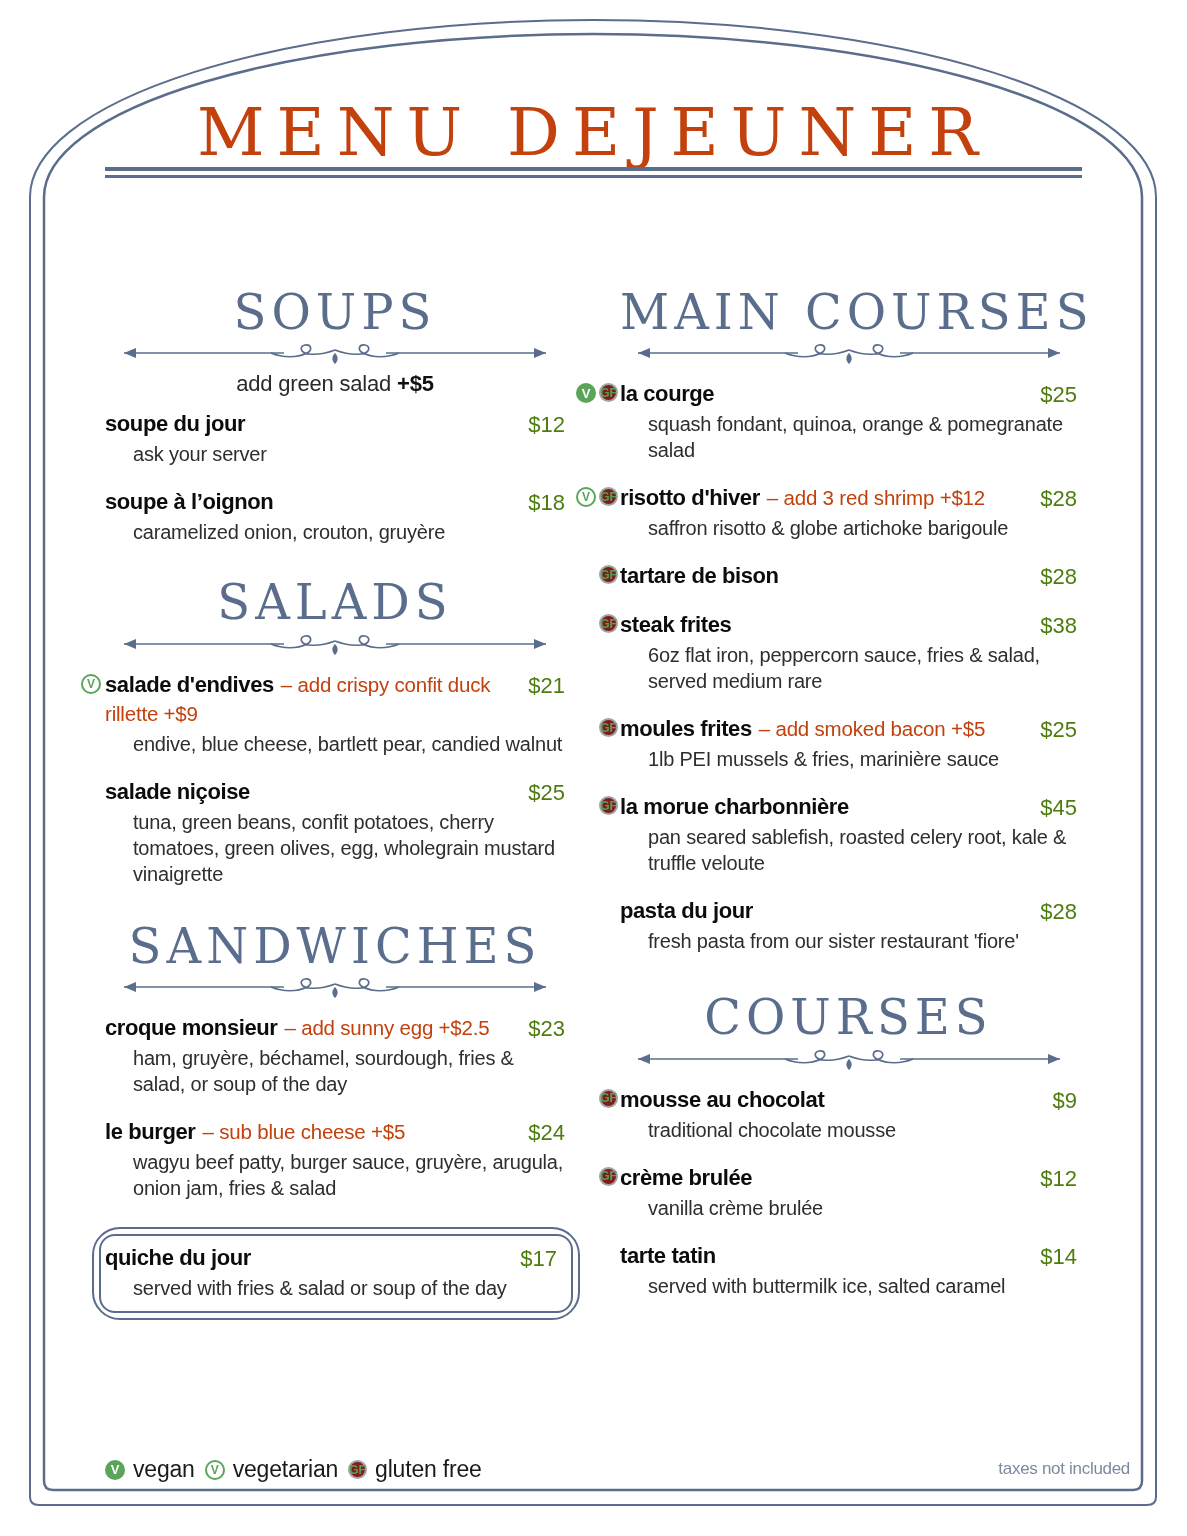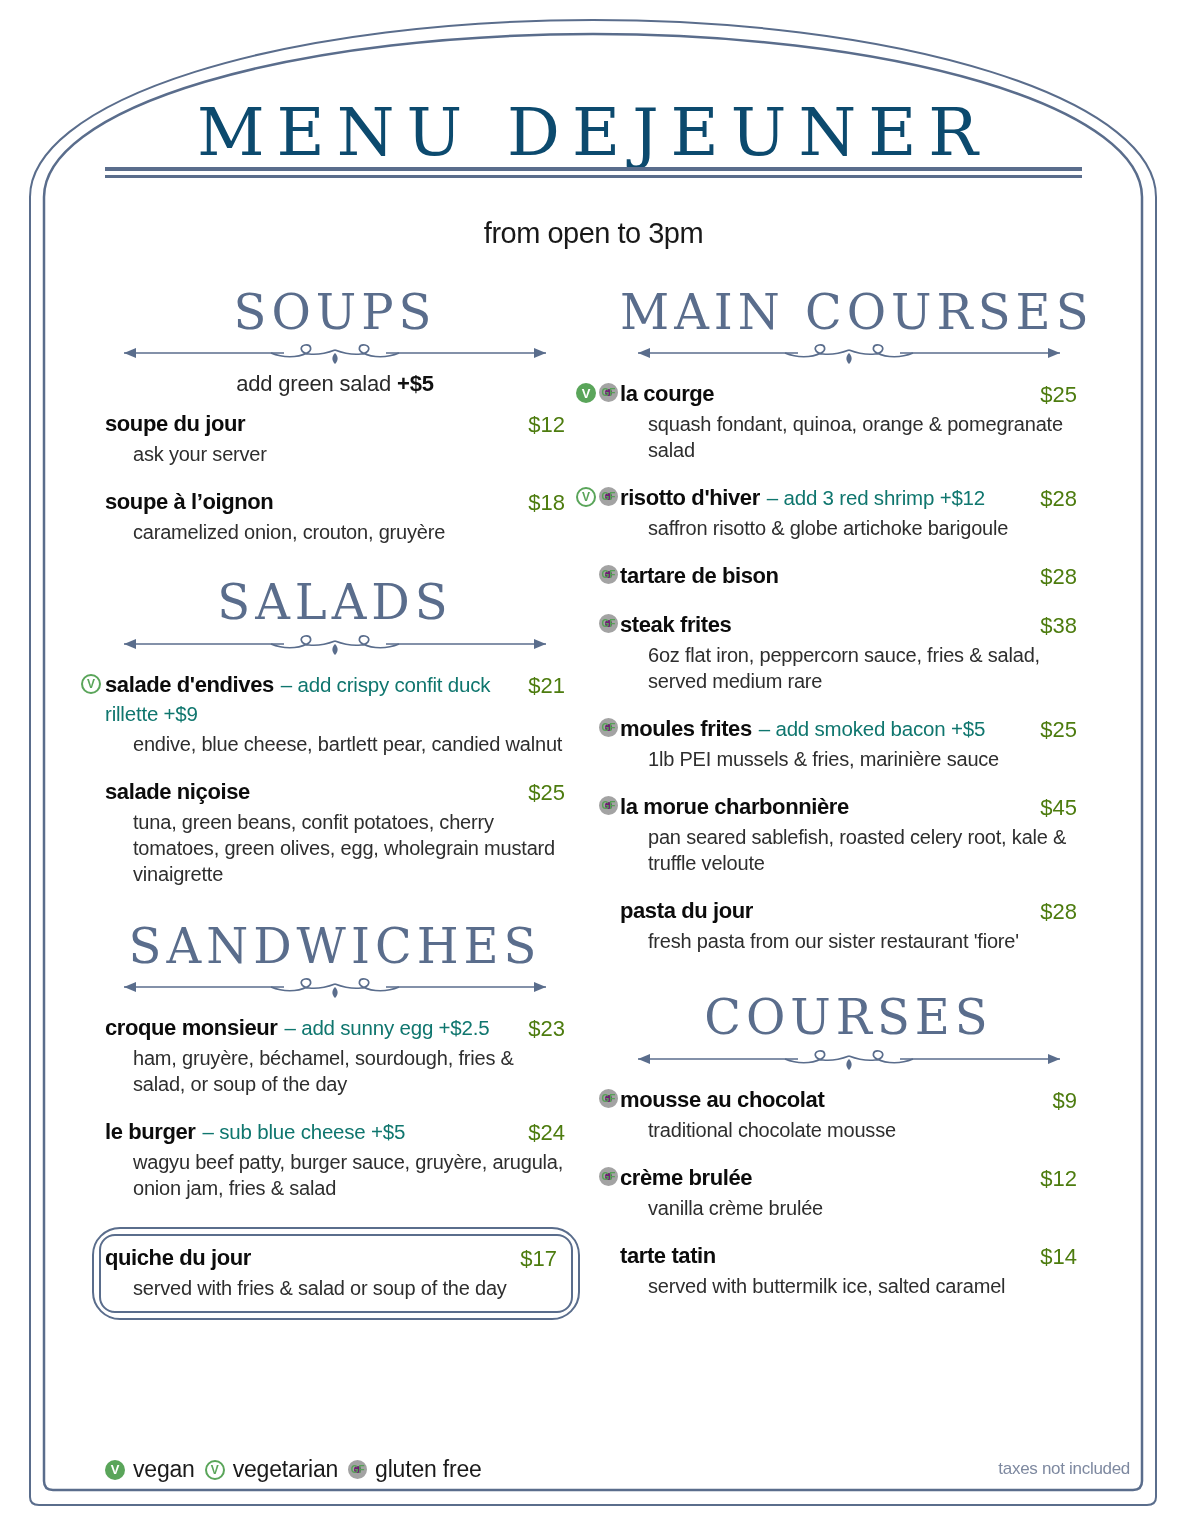--- a/index.html
+++ b/index.html
@@ -8,21 +8,21 @@
     position:relative; width:1187px; height:1536px; background:#fff;
     font-family:"Liberation Sans", sans-serif; color:#1c1c1c; overflow:hidden;
     letter-spacing:-0.2px;
   }
   .frame { position:absolute; inset:0; pointer-events:none; }
 
   
   .title {
     position:absolute; top:94px; left:0; right:0; text-align:center;
     font-family:"DejaVu Serif", serif; font-size:66px; font-weight:400;
-    letter-spacing:12px; color:#0c4a6e; white-space:nowrap;
+    letter-spacing:12px; color:#c2410c; white-space:nowrap;
   }
   .title-rule {
     position:absolute; top:167px; left:105px; width:977px; height:11px;
     border-top:4px solid #5a6d8c; border-bottom:3px solid #5a6d8c;
   }
   .subtitle {
     position:absolute; top:217px; left:0; right:0; text-align:center;
     font-size:29px; font-weight:400; color:#191919; letter-spacing:-0.5px;
   }
 
@@ -43,38 +43,38 @@
   .section-note b { font-weight:bold; color:#111; }
   .sec-gap-sm { height:8px; }
 
   
   .item { margin-bottom:20px; position:relative; }
   .head {
     position:relative; padding-right:64px; font-size:22px; line-height:29px;
   }
   .col-right .head { padding-left:35px; }
   .name { font-weight:bold; color:#0c0c0c; letter-spacing:-0.4px; }
-  .note { color:#0f766e; font-size:20.5px; margin-left:7px; }
+  .note { color:#c2410c; font-size:20.5px; margin-left:7px; }
   .price { position:absolute; right:0; top:1px; color:#4d7c0f; font-size:22px; letter-spacing:0; }
   .desc {
     margin-top:3px; padding-left:28px; font-size:20px; line-height:26px; color:#2e2e2e;
   }
   .col-right .desc { padding-left:63px; }
 
   
   .icons { position:absolute; top:4px; display:flex; gap:3px; justify-content:flex-end; }
   .col-left .icons { left:-28px; width:24px; }
   .col-right .icons { left:-3px; width:36px; }
   .icon {
     display:inline-flex; align-items:center; justify-content:center;
     border-radius:50%; font-weight:bold; letter-spacing:0; flex:0 0 auto;
   }
   .icon-vegan { width:20px; height:20px; background:#5aa55a; color:#fff; font-size:13px; }
   .icon-veg   { width:20px; height:20px; border:2px solid #5aa55a; color:#5aa55a; font-size:12px; background:#fff; }
-  .icon-gf    { width:19px; height:19px; border:6px solid #a3a3a3; color:#56a056; font-size:10px; background:#701a75; }
+  .icon-gf    { width:19px; height:19px; border:2px solid #a3a3a3; color:#56a056; font-size:12px; background:#7f1d1d; }
 
   
   .highlight-box {
     margin:26px 0 0 -13px; width:488px;
     border:2px solid #5a6d8c; border-radius:28px; padding:5px;
   }
   .highlight-inner {
     border:2.5px solid #5a6d8c; border-radius:16px; padding:7px 14px 10px 4px;
   }
   .highlight-inner .item { margin-bottom:0; }
@@ -95,21 +95,20 @@
 
 <div class="page">
 
   <svg class="frame" width="1187" height="1536" viewBox="0 0 1187 1536">
     <path d="M 30 1497 L 30 197 A 563 177 0 0 1 1156 197 L 1156 1497 Q 1156 1505 1147 1505 L 39 1505 Q 30 1505 30 1497 Z" fill="none" stroke="#5a6d8c" stroke-width="2"></path>
     <path d="M 44 1481 L 44 197 A 549 163 0 0 1 1142 197 L 1142 1481 Q 1142 1490 1133 1490 L 53 1490 Q 44 1490 44 1481 Z" fill="none" stroke="#5a6d8c" stroke-width="2.5"></path>
   </svg>
 
   <div class="title">MENU DEJEUNER</div>
   <div class="title-rule"></div>
-  <div class="subtitle">from open to 3pm</div>
 
   <div class="col col-left">
 
     <div class="section">
       <div class="sec-head">
         <h2>SOUPS</h2>
         <svg class="divider" width="428" height="26" viewBox="0 0 428 26">
           <g stroke="#5a6d8c" stroke-width="1.5" fill="none">
             <line x1="3" y1="13" x2="163" y2="13"></line>
               <line x1="265" y1="13" x2="425" y2="13"></line>

